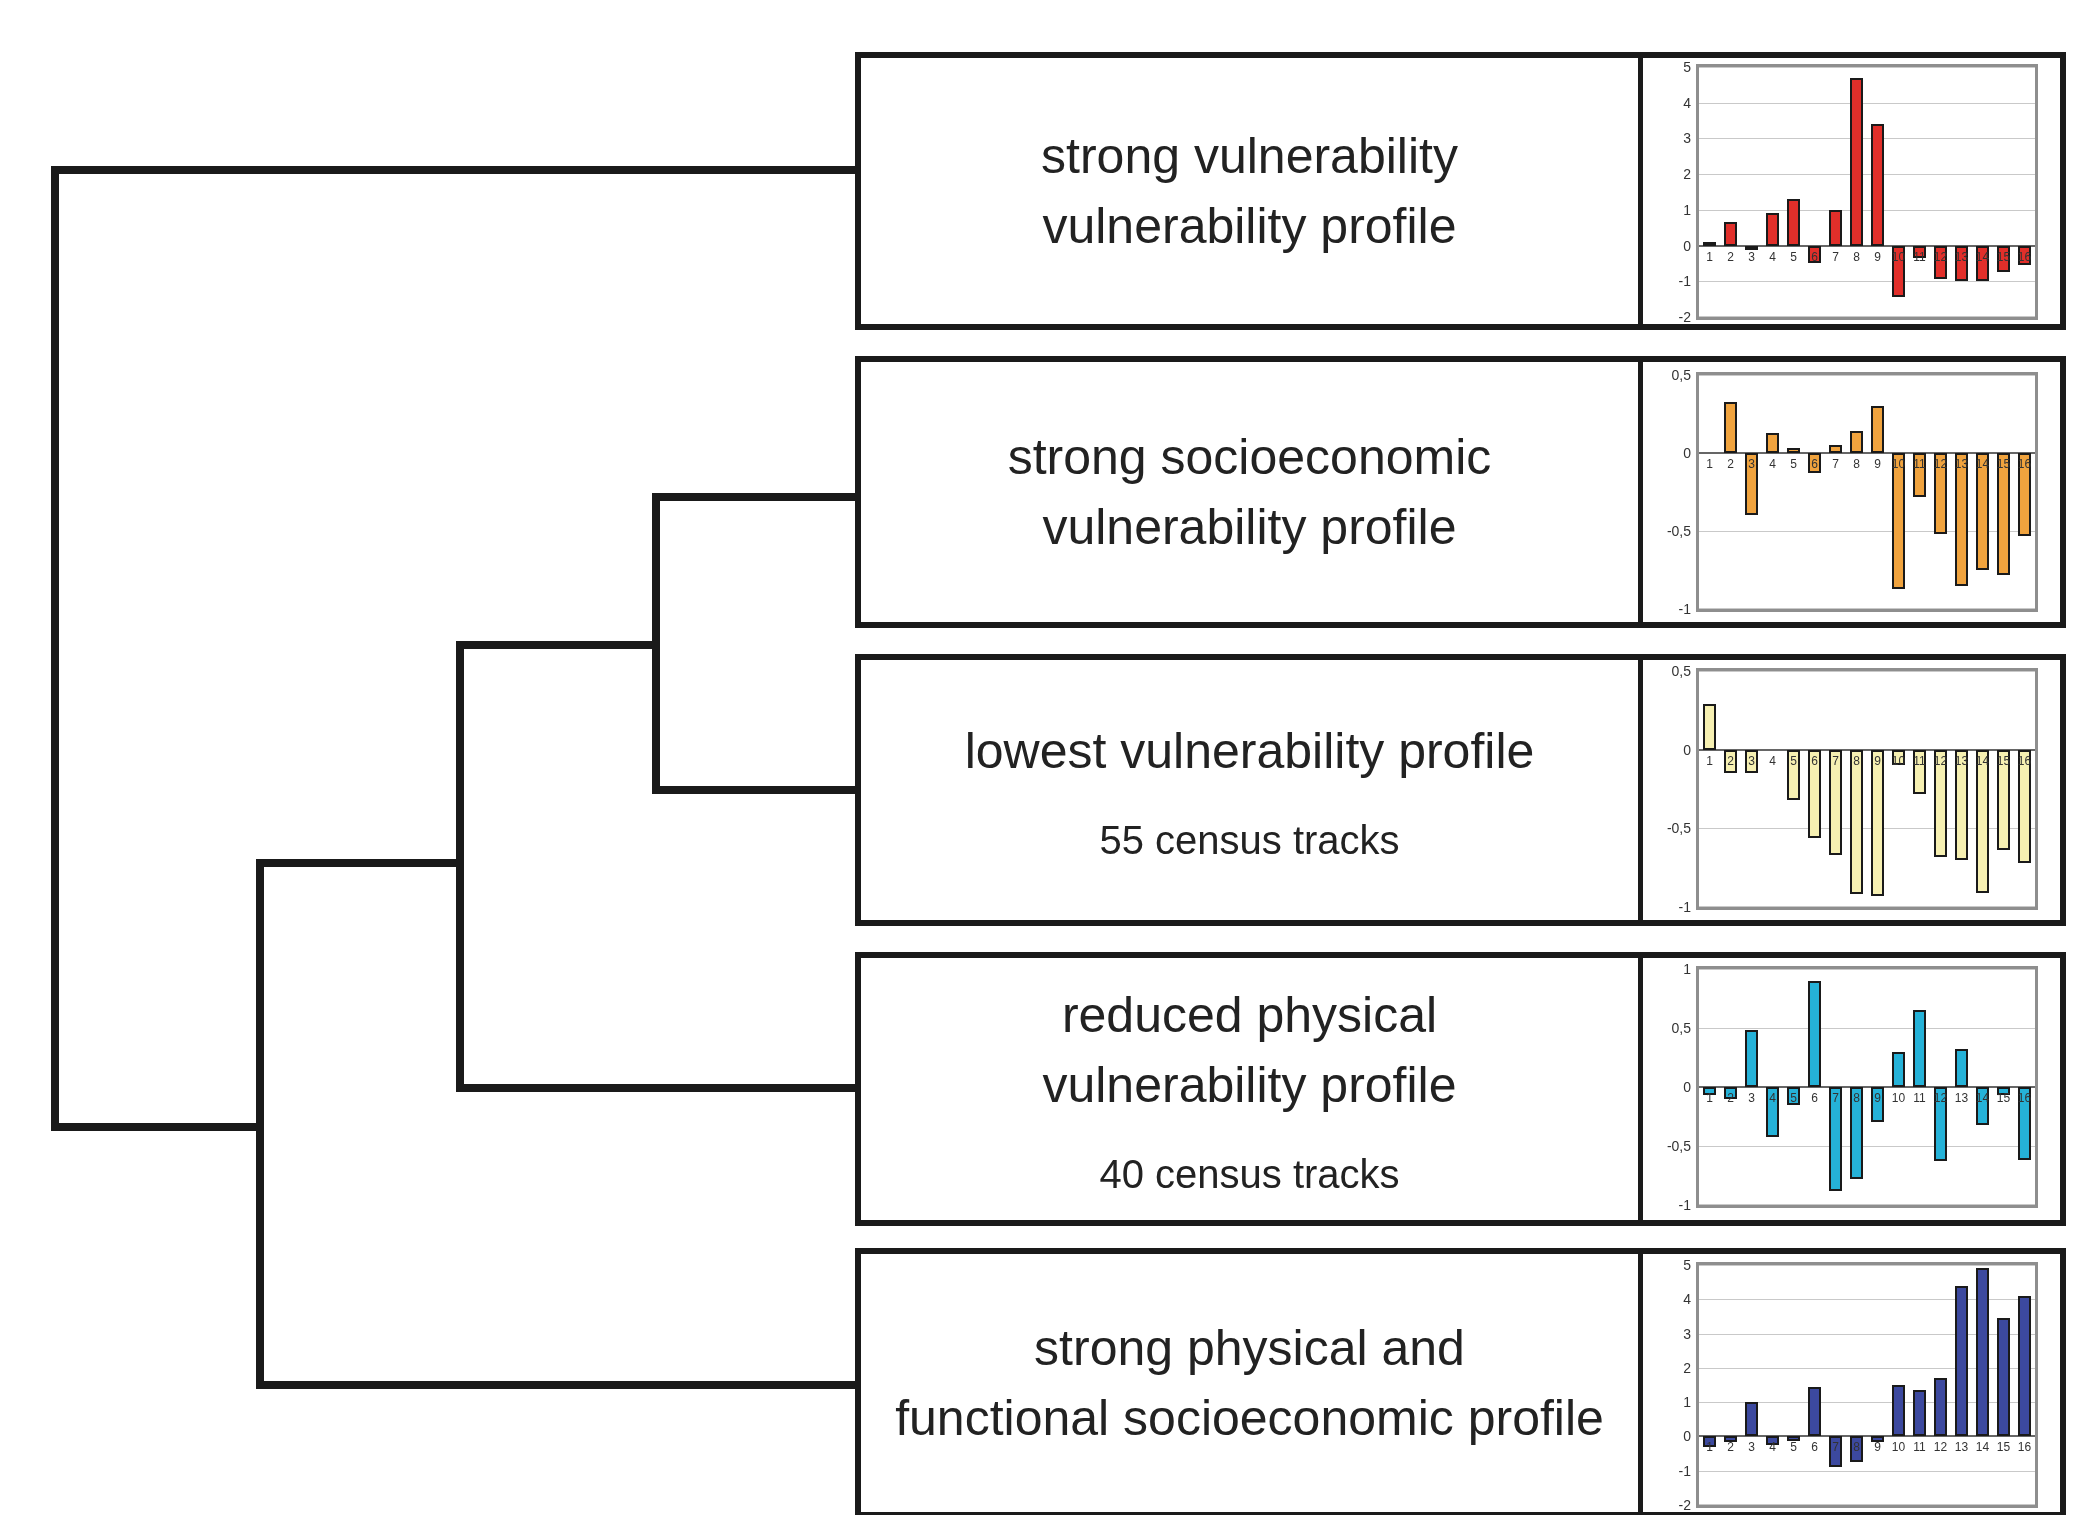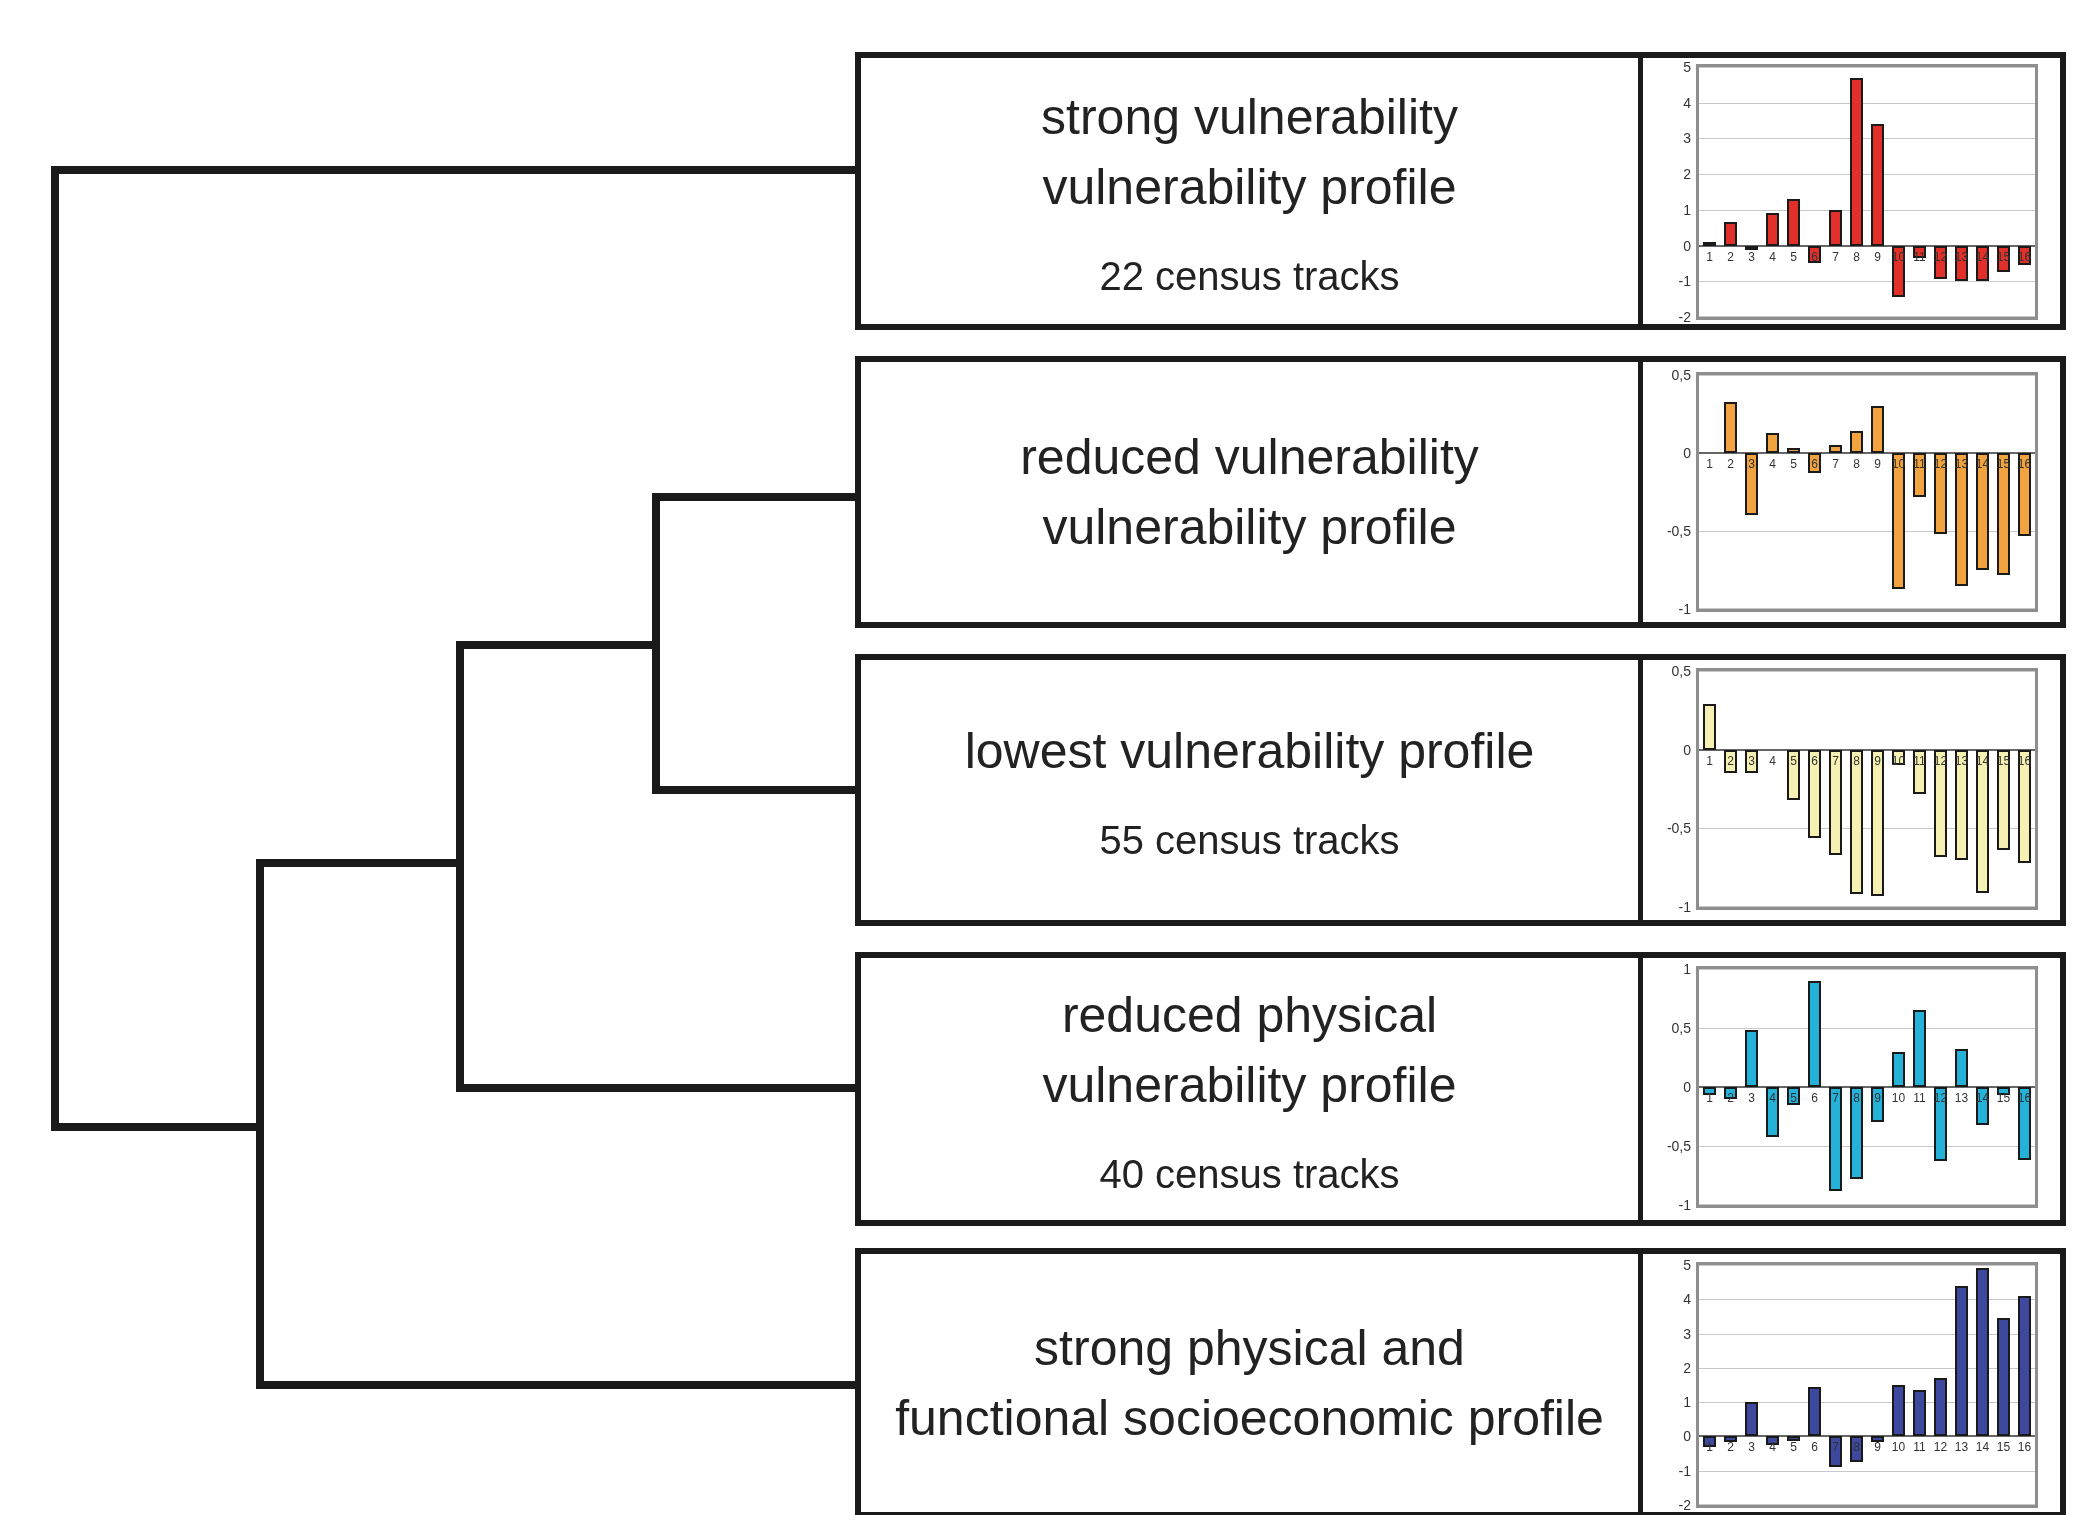--- a/index.html
+++ b/index.html
@@ -57,21 +57,20 @@
   <div class="tl" style="left:652px;top:786px;width:211px;height:8px;"></div>
   <div class="tl" style="left:456px;top:1084px;width:407px;height:8px;"></div>
   <div class="tl" style="left:256px;top:1381px;width:607px;height:8px;"></div>
 
   <section class="cluster-box b1">
     <div class="text-area">
       <div class="box-title">
         <div>strong vulnerability</div>
         <div>vulnerability profile</div>
       </div>
-      <div class="box-count">22 census tracks</div>
     </div>
     <div class="divider"></div>
     <div class="chart-panel p1">
         <div class="gridline" style="top: 0px;"></div>
         <span class="ylab" style="top: -8px;">5</span>
         <div class="gridline" style="top: 36px;"></div>
         <span class="ylab" style="top: 27.7143px;">4</span>
         <div class="gridline" style="top: 71px;"></div>
         <span class="ylab" style="top: 63.4286px;">3</span>
         <div class="gridline" style="top: 107px;"></div>
@@ -116,21 +115,21 @@
         <span class="xlab" style="left: 252px; width: 21px; top: 183.571px;">13</span>
         <span class="xlab" style="left: 273px; width: 21px; top: 183.571px;">14</span>
         <span class="xlab" style="left: 294px; width: 21px; top: 183.571px;">15</span>
         <span class="xlab" style="left: 315px; width: 21px; top: 183.571px;">16</span>
       </div>
   </section>
 
   <section class="cluster-box b2">
     <div class="text-area">
       <div class="box-title">
-        <div>reduced vulnerability</div>
+        <div>strong socioeconomic</div>
         <div>vulnerability profile</div>
       </div>
     </div>
     <div class="divider"></div>
     <div class="chart-panel p2">
         <div class="gridline" style="top: 0px;"></div>
         <span class="ylab" style="top: -8px;">0,5</span>
         <div class="gridline" style="top: 78px;"></div>
         <span class="ylab" style="top: 70px;">0</span>
         <div class="gridline" style="top: 156px;"></div>

